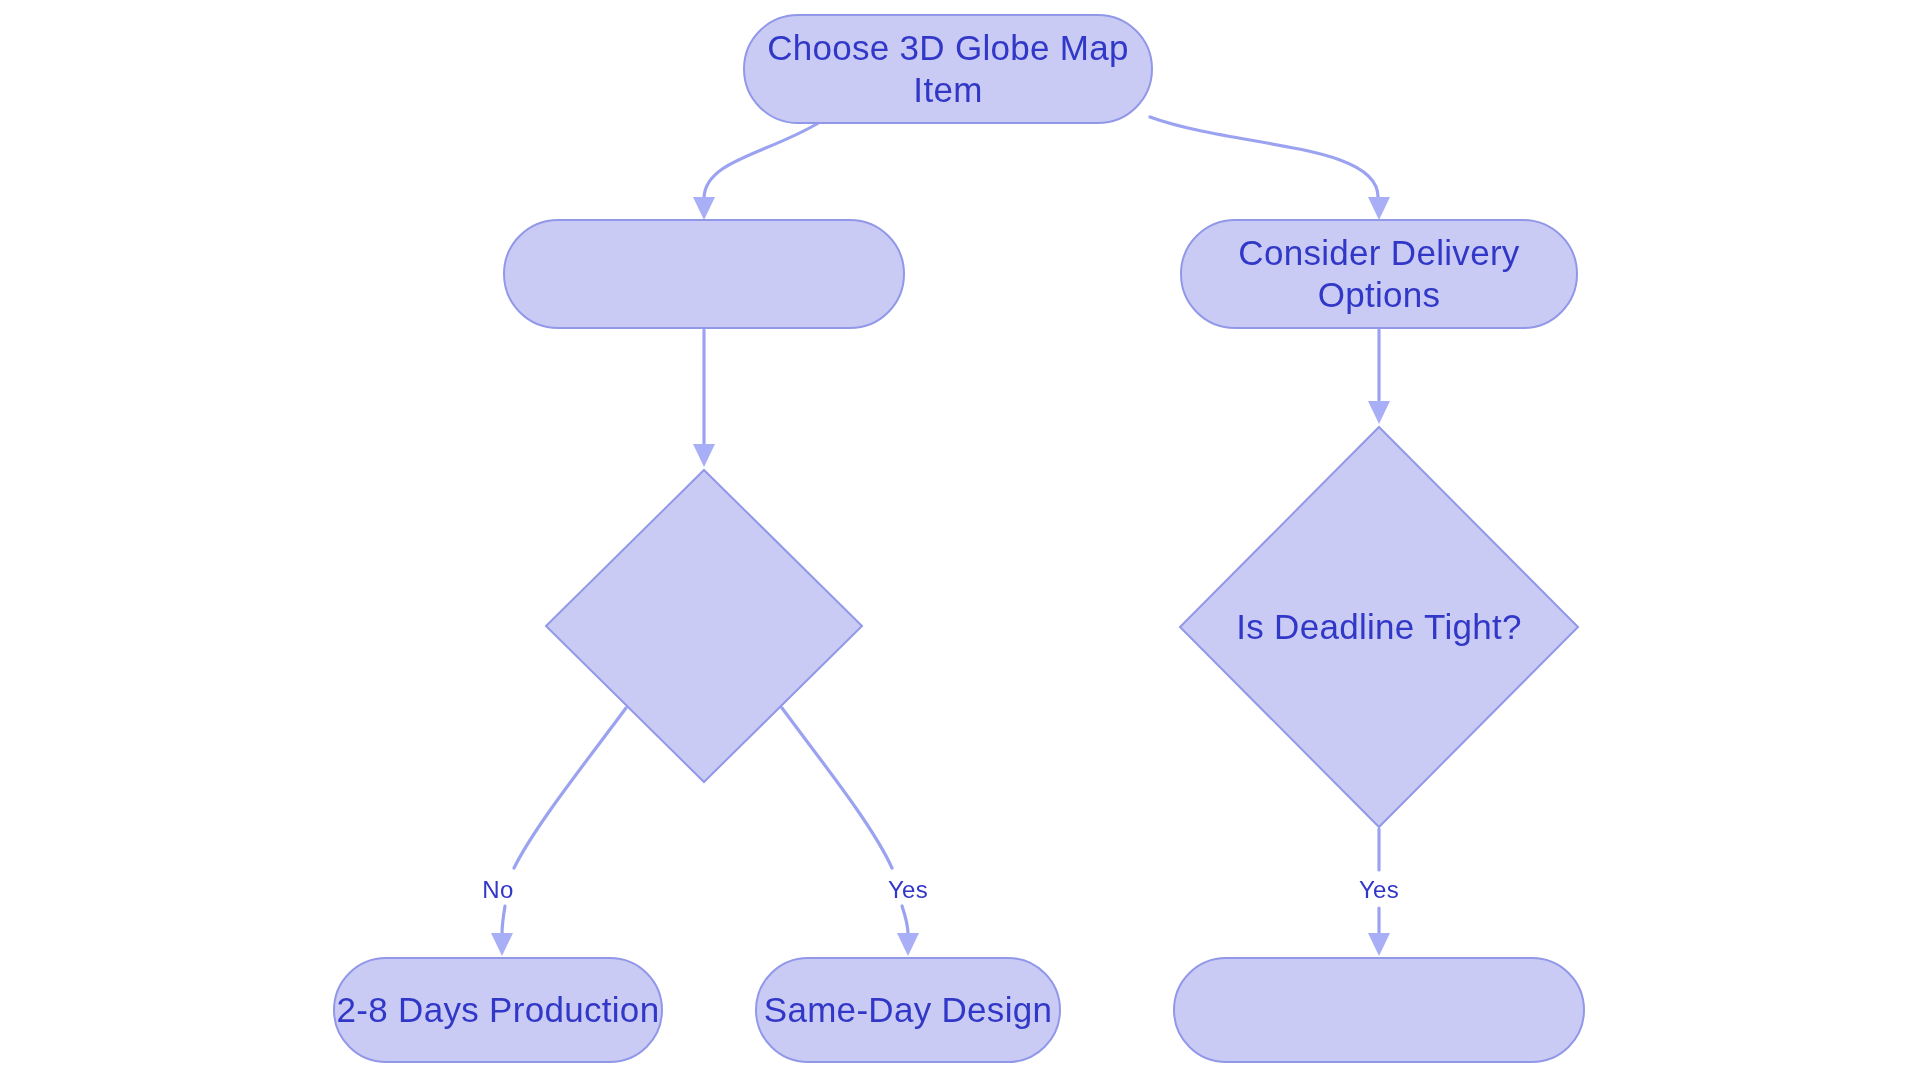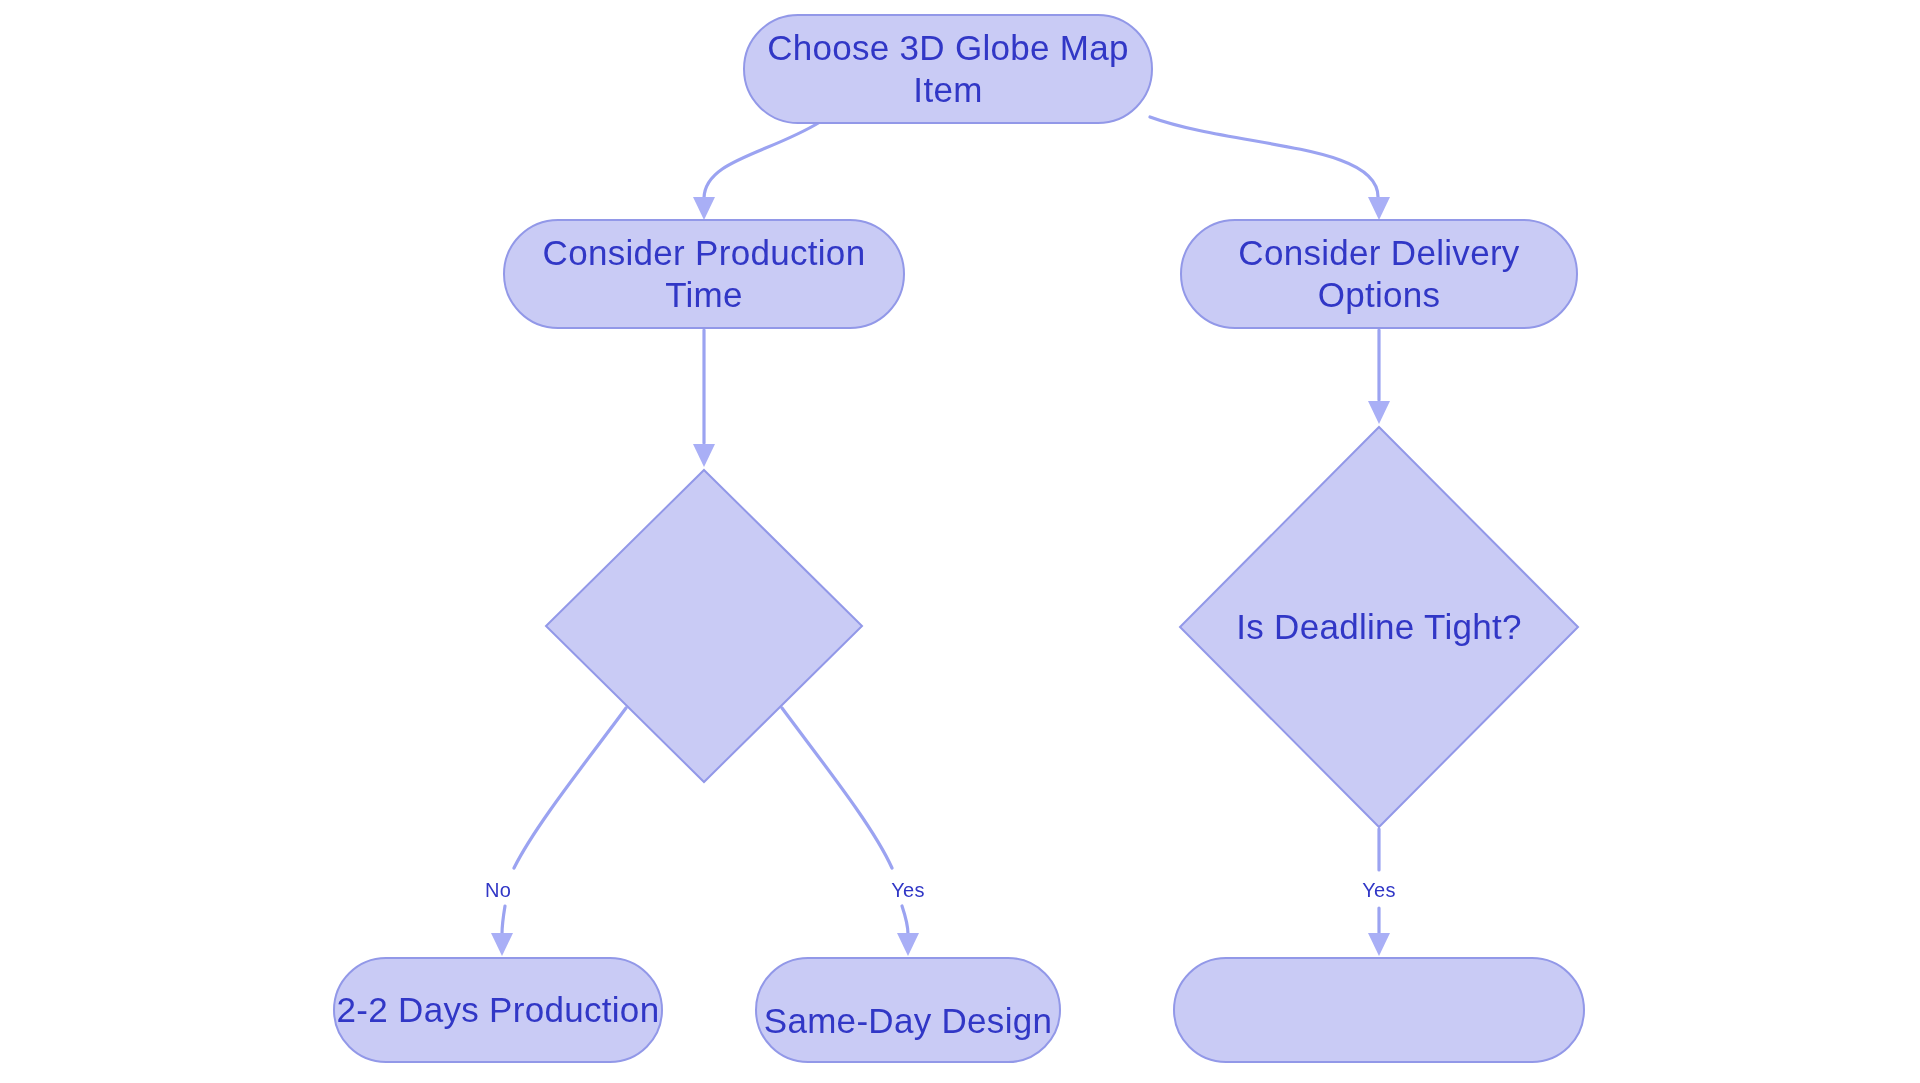--- a/index.html
+++ b/index.html
@@ -24,21 +24,21 @@
     color: var(--text, #3137c6);
     font-size: 35px;
     letter-spacing: 0.3px;
     line-height: 1.2;
     pointer-events: none;
   }
   .edge-label {
     position: absolute;
     transform: translate(-50%, -50%);
     color: var(--text, #3137c6);
-    font-size: 20px;
+    font-size: 24px;
     letter-spacing: 0.3px;
     background: var(--background, #ffffff);
     padding: 0 4px;
     pointer-events: none;
   }
 </style>
 </head>
 <body>
 
 <div class="stage">
@@ -81,38 +81,35 @@
       <rect class="node-shape" x="334" y="958" width="328" height="104" rx="52" ry="52"></rect>
       <rect class="node-shape" x="756" y="958" width="304" height="104" rx="52" ry="52"></rect>
       <rect class="node-shape" x="1174" y="958" width="410" height="104" rx="52" ry="52"></rect>
     </g>
   </svg>
 
   <div class="node-label" style="left:744px; top:15px; width:408px; height:108px;">
     <span>Choose 3D Globe Map Item</span>
   </div>
 
-  <div class="node-label" style="left:504px; top:220px; width:400px; height:108px;">
-    <span>Consider Production Time</span>
-  </div>
 
   <div class="node-label" style="left:1181px; top:220px; width:396px; height:108px;">
     <span>Consider Delivery Options</span>
   </div>
 
 
   <div class="node-label" style="left:1180px; top:427px; width:398px; height:400px;text-align:right;">
     <span>Is Deadline Tight?</span>
   </div>
 
   <div class="node-label" style="left:334px; top:958px; width:328px; height:104px;">
-    <span>2-2 Days Production</span>
+    <span>2-8 Days Production</span>
   </div>
 
-  <div class="node-label" style="left:756px; top:958px; width:304px; height:125px;">
+  <div class="node-label" style="left:756px; top:958px; width:304px; height:104px;">
     <span>Same-Day Design</span>
   </div>
 
 
   <div class="edge-label" style="left:498px; top:890px;">No</div>
 
   <div class="edge-label" style="left:908px; top:890px;">Yes</div>
 
   <div class="edge-label" style="left:1379px; top:890px;">Yes</div>
 

